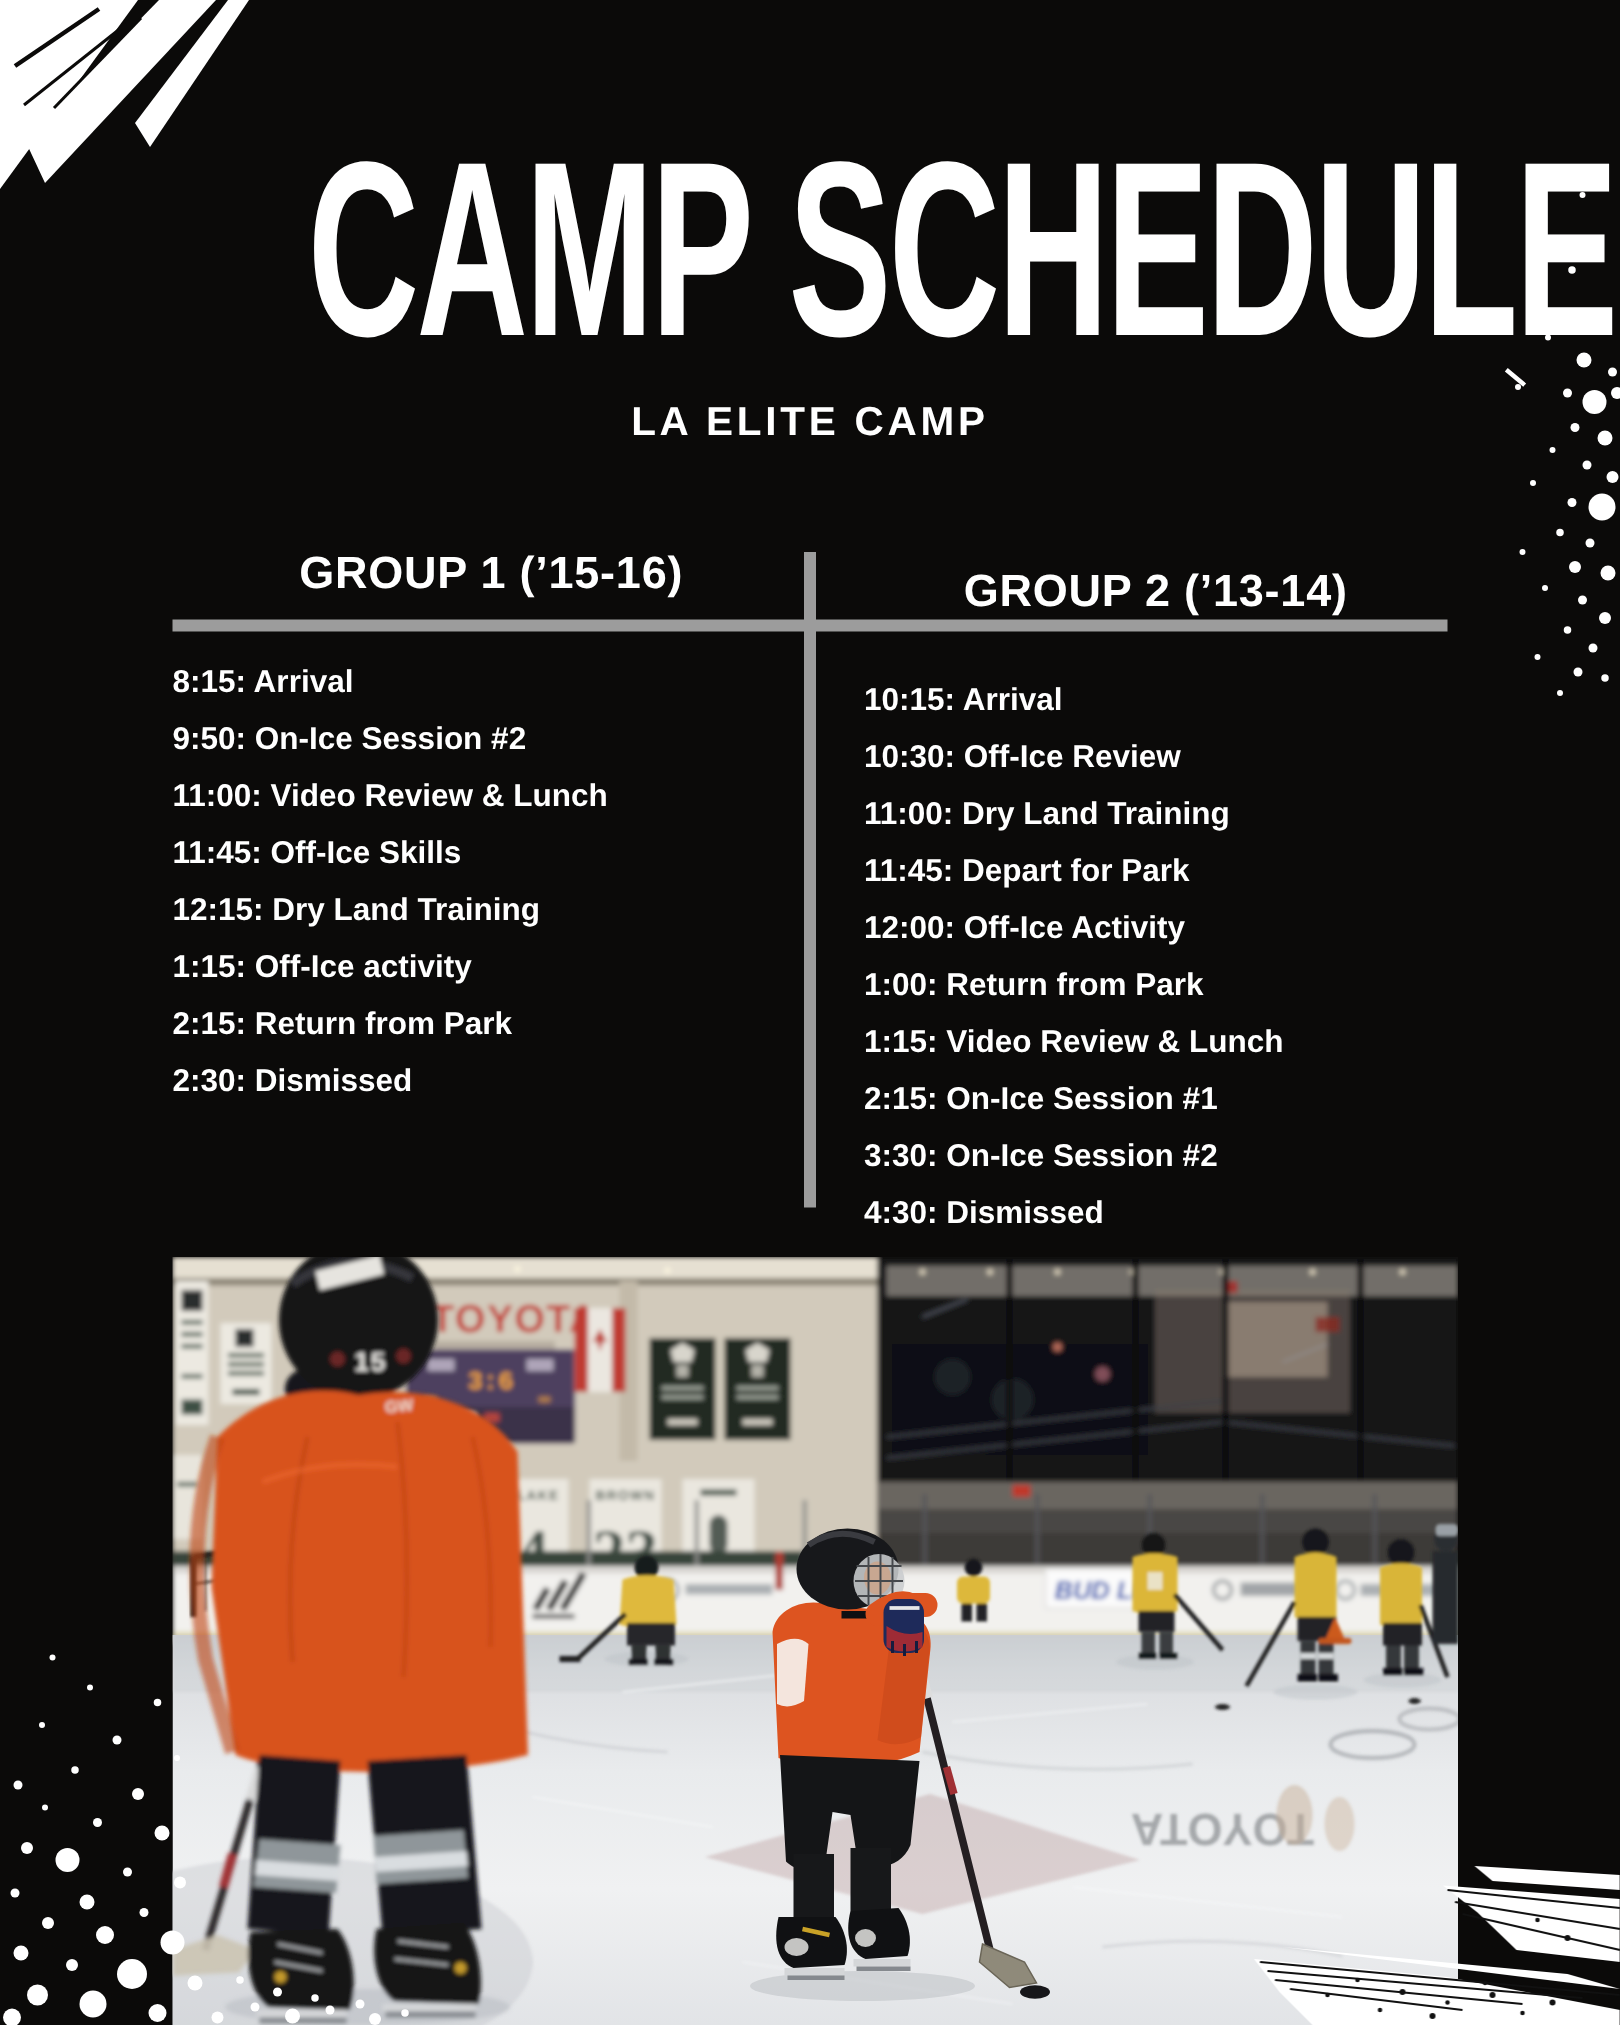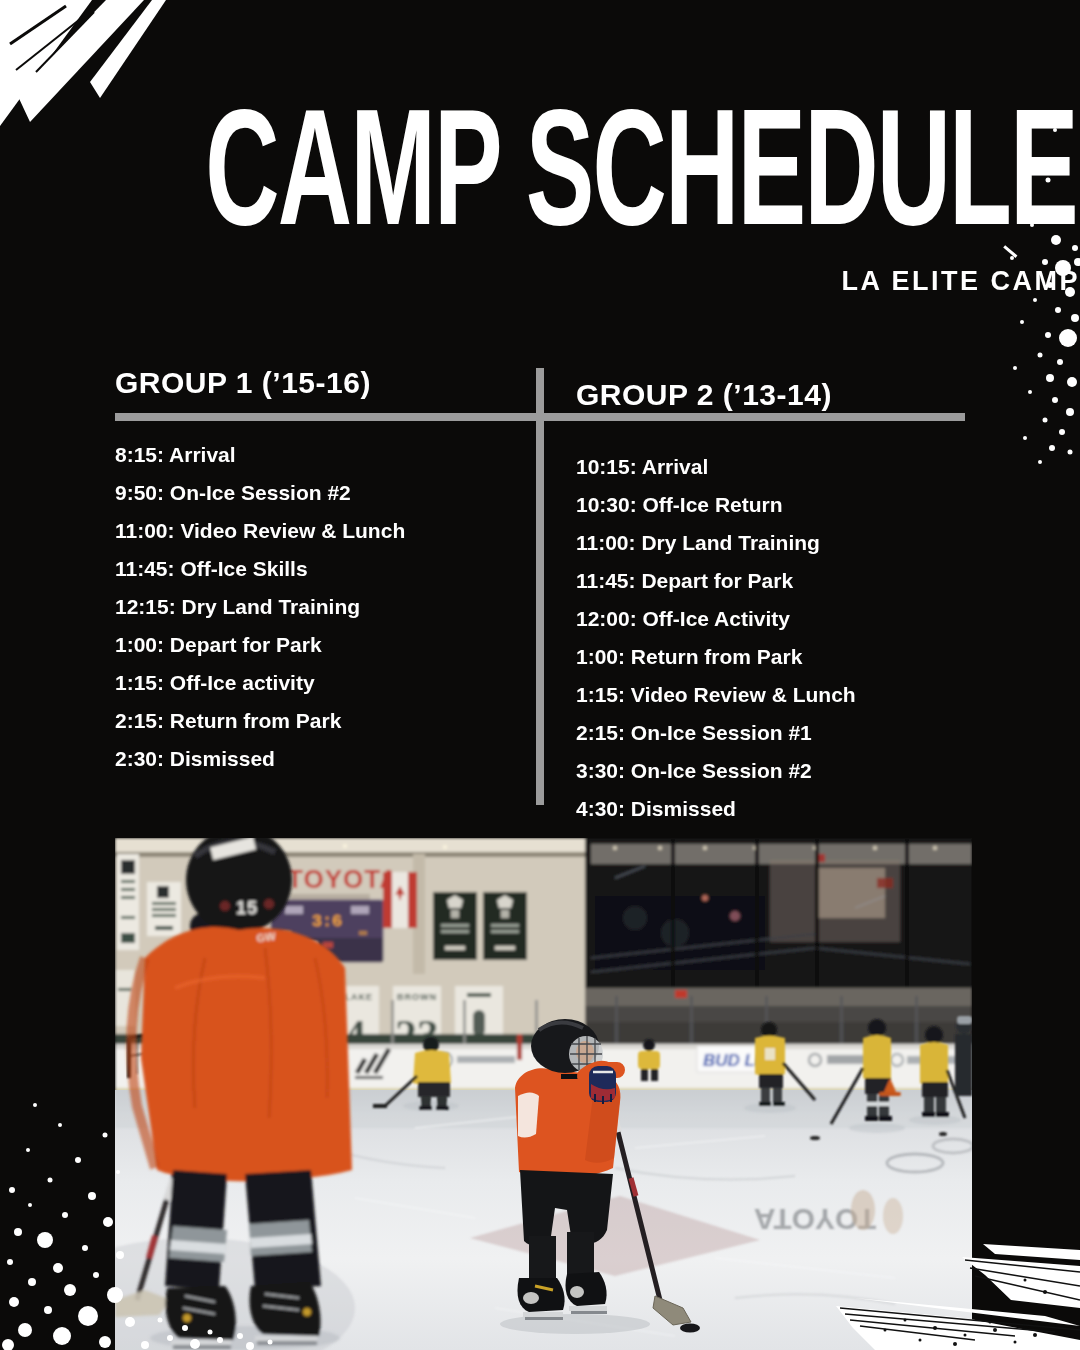--- a/index.html
+++ b/index.html
@@ -1,27 +1,27 @@
 <!DOCTYPE html>
 <html><head>
 <meta charset="utf-8">
 <style>
   html,body{margin:0;padding:0;background:#000;}
   .poster{position:relative;width:1080px;height:1350px;background:#0b0a09;overflow:hidden;
           font-family:"Liberation Sans",sans-serif;color:#fff;margin:0 auto;}
   .title{position:absolute;top:84px;left:0;width:100%;text-align:center;
          font-size:166px;font-weight:bold;line-height:1;letter-spacing:-3px;
          transform:scaleX(.62);white-space:nowrap;}
-  .subtitle{position:absolute;top:266px;left:0;width:100%;text-align:right;
+  .subtitle{position:absolute;top:266px;left:0;width:100%;text-align:center;
             font-size:27px;font-weight:bold;letter-spacing:2.5px;}
   .schedule{position:absolute;left:115px;top:366px;width:850px;}
   .cols{display:flex;}
   .col{width:50%;box-sizing:border-box;}
   .col-right{padding-left:36px;margin-top:12px;}
-  .col-header{font-size:30px;font-weight:bold;letter-spacing:.5px;height:48px;white-space:nowrap;}
+  .col-header{font-size:30px;font-weight:bold;text-align:center;letter-spacing:.5px;height:48px;white-space:nowrap;}
   .rule{position:absolute;top:47px;left:0;width:100%;height:8px;background:#9c9c9c;}
   .vline{position:absolute;left:421px;top:2px;width:8px;height:437px;background:#9c9c9c;}
   .items{padding-top:22px;}
   .item{font-size:21px;font-weight:bold;line-height:38px;white-space:nowrap;}
   .photo{position:absolute;left:115px;top:838px;width:857px;height:512px;}
   .photo svg{display:block;width:100%;height:100%;}
   .decor{position:absolute;pointer-events:none;}
   .decor-tl{left:0;top:0;}
   .decor-tr{left:940px;top:60px;}
   .decor-bl{left:0;top:1050px;}
@@ -38,31 +38,30 @@
   <div class="schedule">
     <div class="cols">
       <div class="col">
         <div class="col-header">GROUP 1 (’15-16)</div>
         <div class="items">
           <div class="item">8:15: Arrival</div>
           <div class="item">9:50: On-Ice Session #2</div>
           <div class="item">11:00: Video Review &amp; Lunch</div>
           <div class="item">11:45: Off-Ice Skills</div>
           <div class="item">12:15: Dry Land Training</div>
-          <div class="item">1:00: Depart for Park</div>
           <div class="item">1:15: Off-Ice activity</div>
           <div class="item">2:15: Return from Park</div>
           <div class="item">2:30: Dismissed</div>
         </div>
       </div>
       <div class="col col-right">
         <div class="col-header">GROUP 2 (’13-14)</div>
         <div class="items">
           <div class="item">10:15: Arrival</div>
-          <div class="item">10:30: Off-Ice Return</div>
+          <div class="item">10:30: Off-Ice Review</div>
           <div class="item">11:00: Dry Land Training</div>
           <div class="item">11:45: Depart for Park</div>
           <div class="item">12:00: Off-Ice Activity</div>
           <div class="item">1:00: Return from Park</div>
           <div class="item">1:15: Video Review &amp; Lunch</div>
           <div class="item">2:15: On-Ice Session #1</div>
           <div class="item">3:30: On-Ice Session #2</div>
           <div class="item">4:30: Dismissed</div>
         </div>
       </div>

